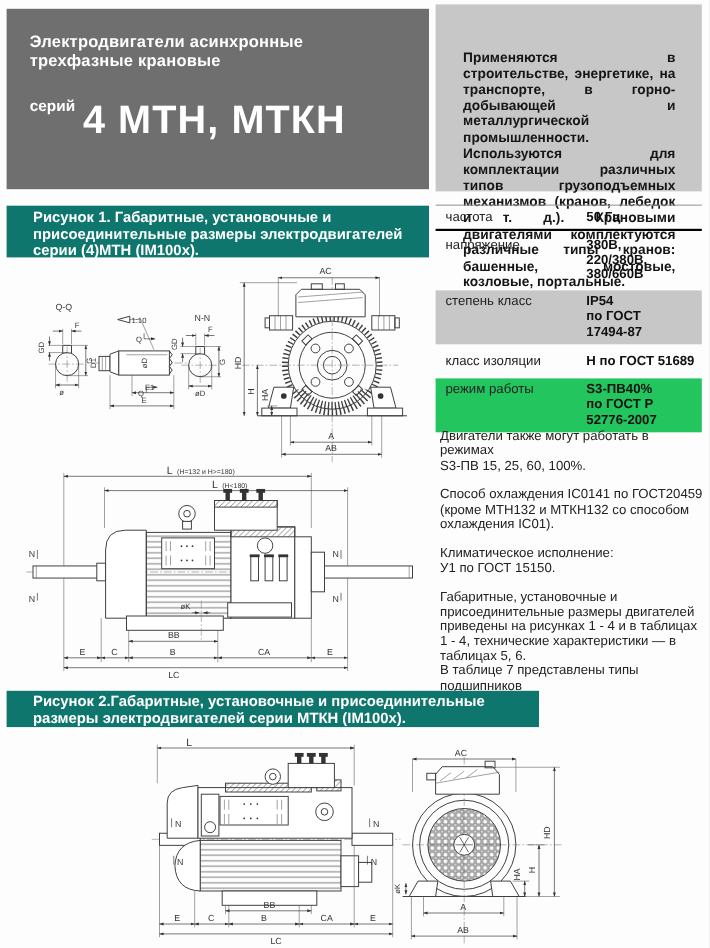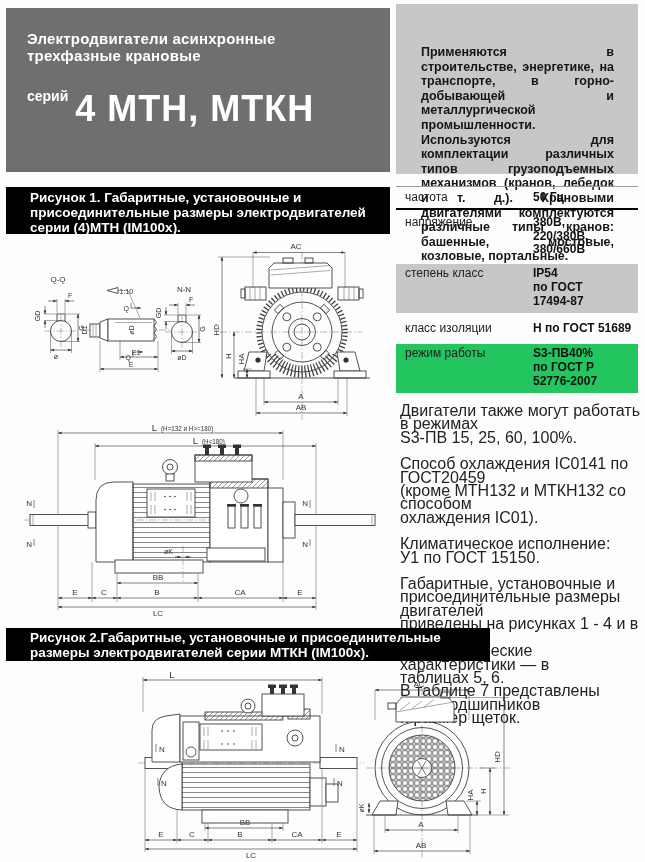--- a/index.html
+++ b/index.html
@@ -11,36 +11,36 @@
              line-height:17px;white-space:pre-line;letter-spacing:.2px}
   .hdr-series{position:absolute;left:21px;top:80px;display:flex;align-items:flex-start}
   .hdr-series .pre{font-size:14px;font-weight:bold}
   .hdr-series .big{font-size:36px;font-weight:bold;letter-spacing:1px;margin-left:7px;white-space:nowrap}
   
   .intro{position:absolute;left:396px;top:4px;width:242px;height:170px;background:#c7c7c7;color:#151515}
   .intro p{margin:16px;padding:0 8px 0 9px}
   .intro .p1{padding-top:25px;font-size:12.5px;font-weight:bold;line-height:14.6px;text-align:justify}
   .intro .p2{margin-top:7px;font-size:12.5px;line-height:14.6px;color:#2e2e2e}
   
-  .banner{position:absolute;background:#000000;color:#fff;font-weight:bold;font-size:13.5px;
+  .banner{position:absolute;background:#0f766e;color:#fff;font-weight:bold;font-size:13.5px;
           line-height:15.2px;white-space:pre-line;box-sizing:border-box}
   .banner1{left:6px;top:187px;width:384px;height:47px;padding:3px 0 0 24px}
   .banner2{left:6px;top:628px;width:484px;height:33px;padding:2px 0 0 24px}
   
   .specs{position:absolute;left:396px;top:186px;width:242px;border-top:1px solid #9a9a9a;font-size:12px}
   .srow{display:flex}
   .srow .lab{width:137px;box-sizing:border-box;padding-left:9px;color:#222;line-height:13.8px}
   .srow .val{width:105px;font-weight:bold;white-space:pre-line;color:#111;line-height:13.8px}
   .r1{padding:4px 0 3px;border-bottom:2px solid #000000}
   .r2{padding:6px 0 7px}
   .r3{background:#c7c7c7;padding:3px 0 4px}
   .r4{padding:9px 0 9px}
   .r5{background:#22c55e;padding:3px 0 4px}
   
-  .notes{position:absolute;left:400px;top:404px;width:240px;font-size:16px;line-height:13.4px;color:#222}
+  .notes{position:absolute;left:400px;top:390px;width:240px;font-size:12px;line-height:13.4px;color:#222}
   .notes p{margin:0 0 13px;white-space:pre-line}
   
   svg.fig{position:absolute;font-family:"Liberation Sans",sans-serif}
   .t{font-size:8px;fill:#333}
   .t7{font-size:7px;fill:#333}
   .t9{font-size:9.5px;fill:#333}
   .t65{font-size:6.3px;fill:#333}
   .o{fill:none;stroke:#3f3f3f;stroke-width:.9}
   .ow{fill:#fff;stroke:#3f3f3f;stroke-width:.9}
   .th{fill:none;stroke:#555;stroke-width:.5}

